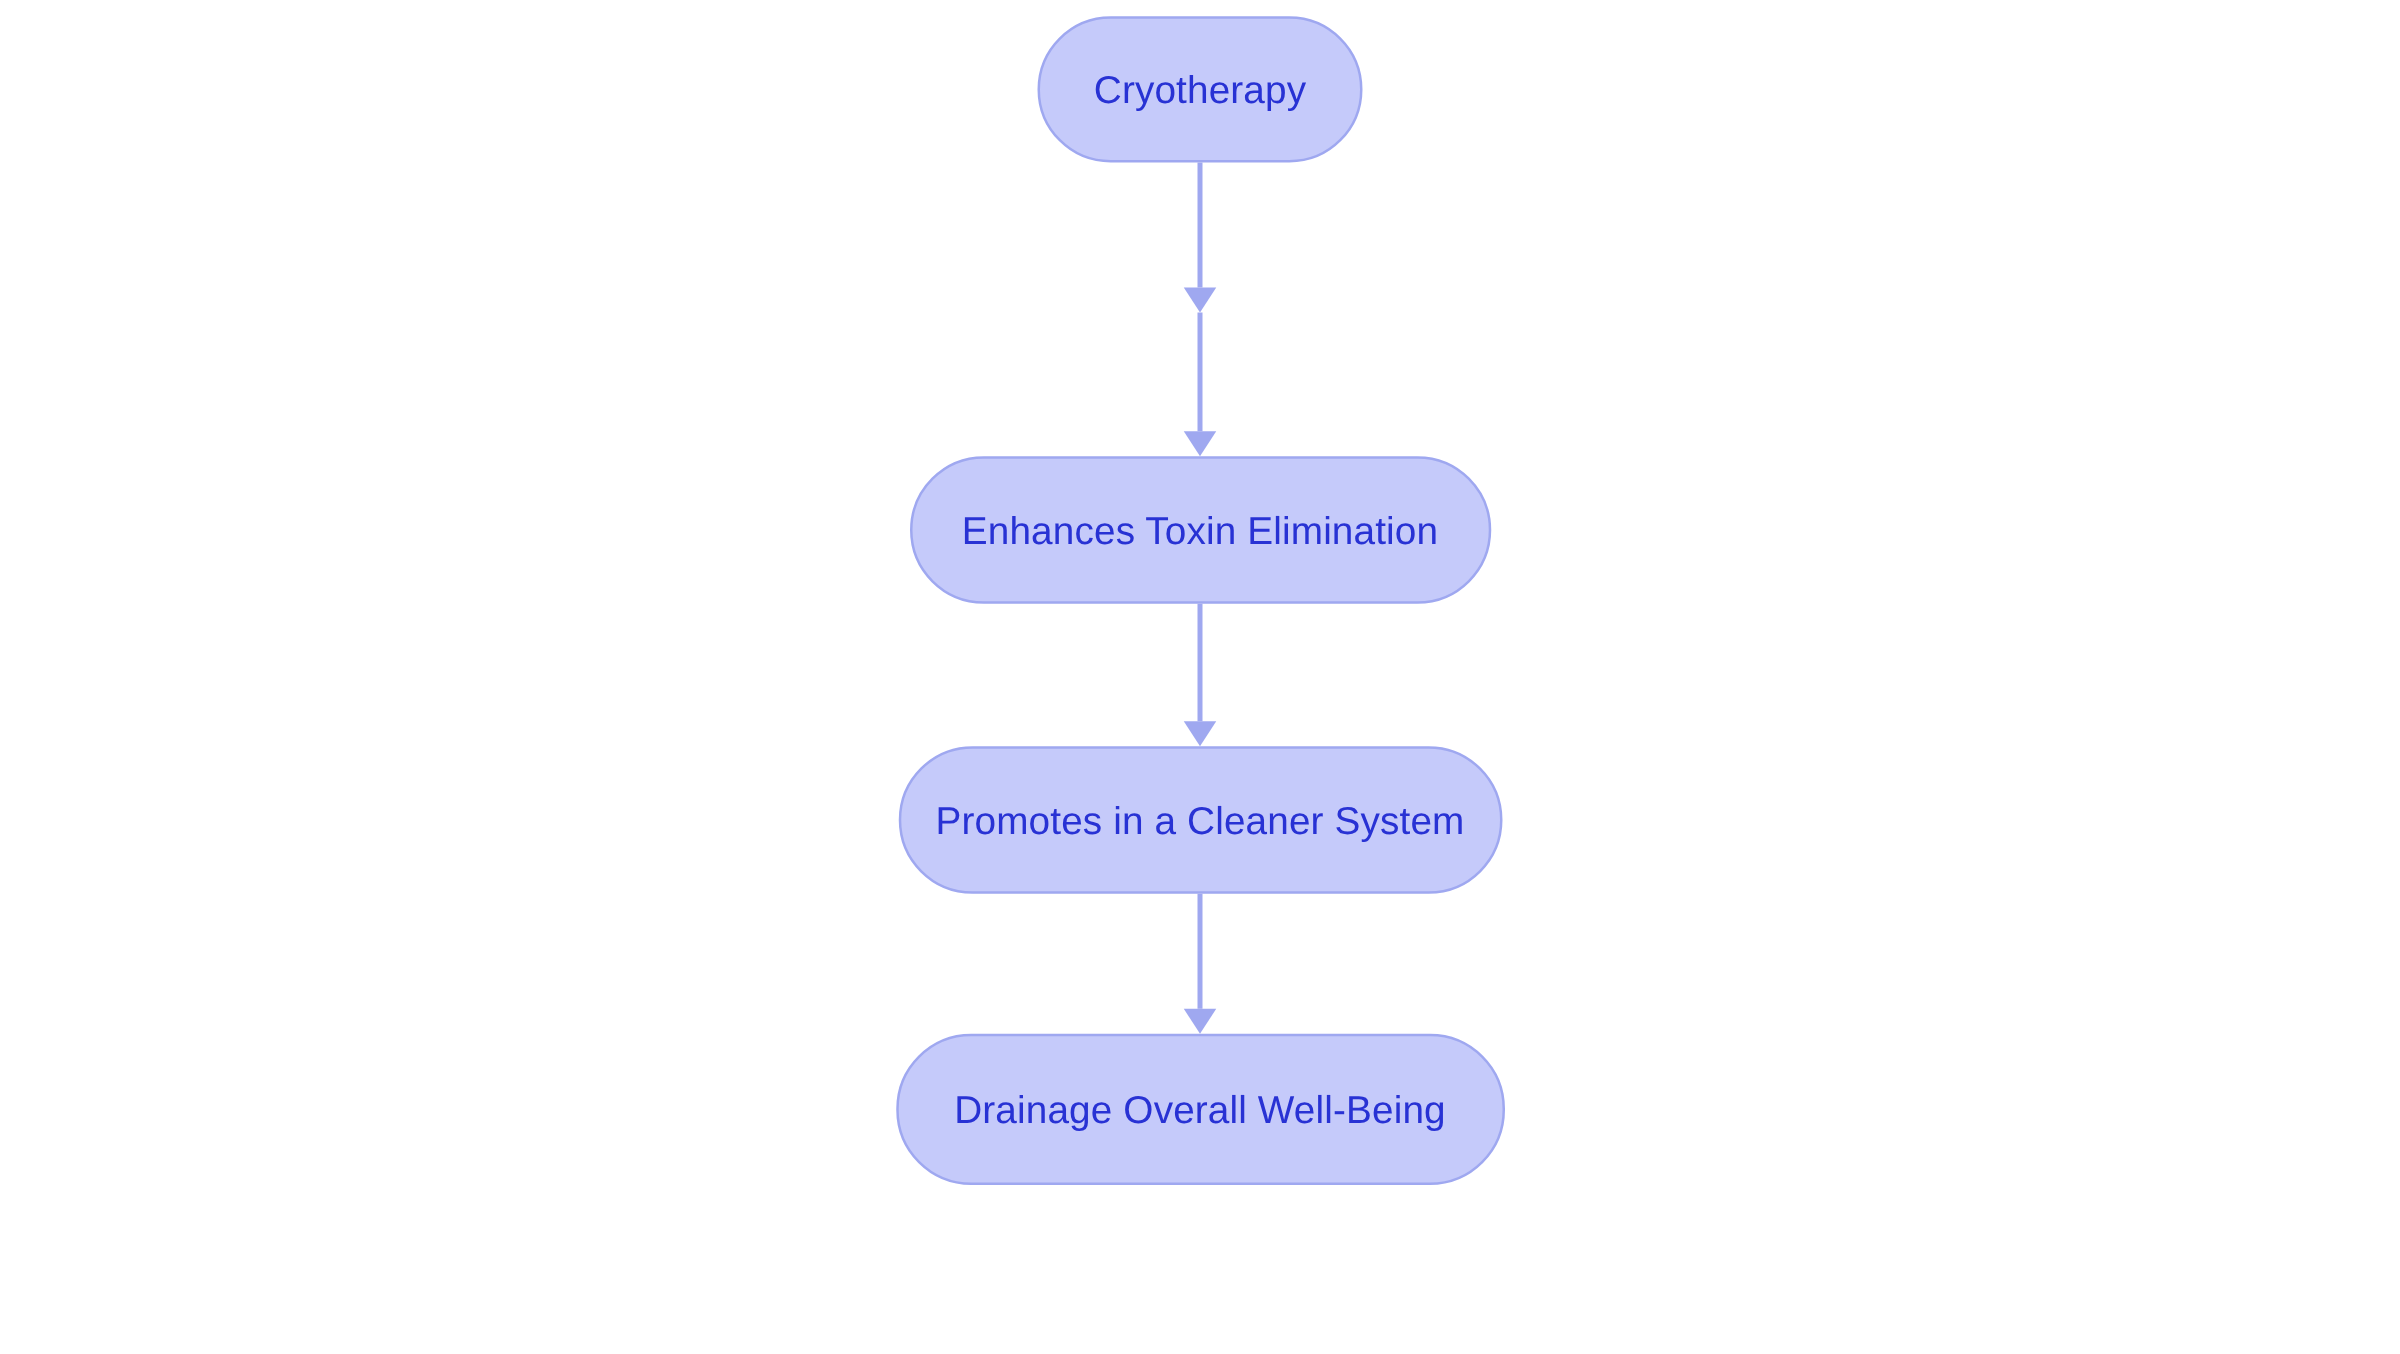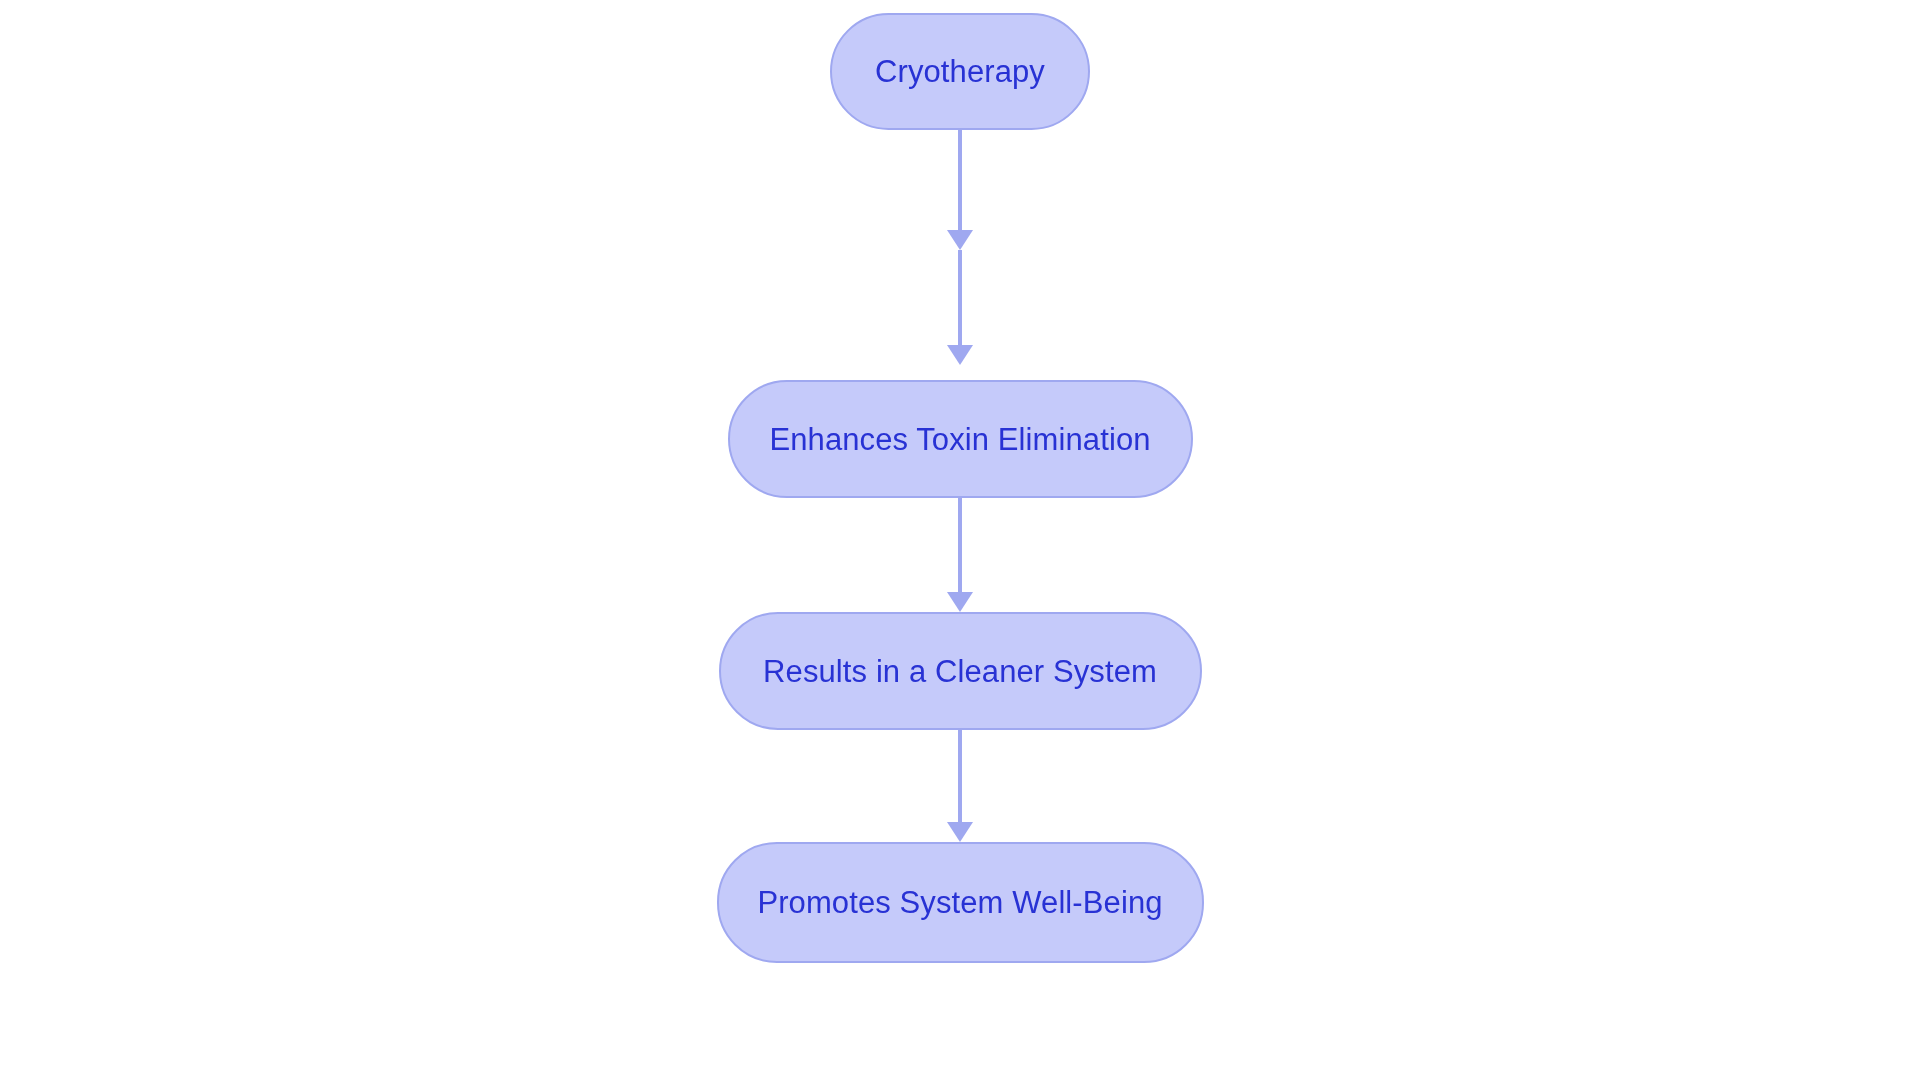--- a/index.html
+++ b/index.html
@@ -81,36 +81,36 @@
       <div class="stem"></div>
       <div class="head"></div>
     </div>
 
 
     <div class="connector" style="height:115px;">
       <div class="stem"></div>
       <div class="head"></div>
     </div>
 
-    <div class="node" style="width:465px;height:118px;margin-top:15px;">
+    <div class="node" style="width:465px;height:118px;">
       <span>Enhances Toxin Elimination</span>
     </div>
 
     <div class="connector" style="height:114px;">
       <div class="stem"></div>
       <div class="head"></div>
     </div>
 
     <div class="node" style="width:483px;height:118px;">
-      <span>Results in a Cleaner System</span>
+      <span>Promotes in a Cleaner System</span>
     </div>
 
     <div class="connector" style="height:112px;">
       <div class="stem"></div>
       <div class="head"></div>
     </div>
 
     <div class="node" style="width:487px;height:121px;">
-      <span>Promotes System Well-Being</span>
+      <span>Drainage Overall Well-Being</span>
     </div>
 
   </div>
 </div>
 
 </body></html>

